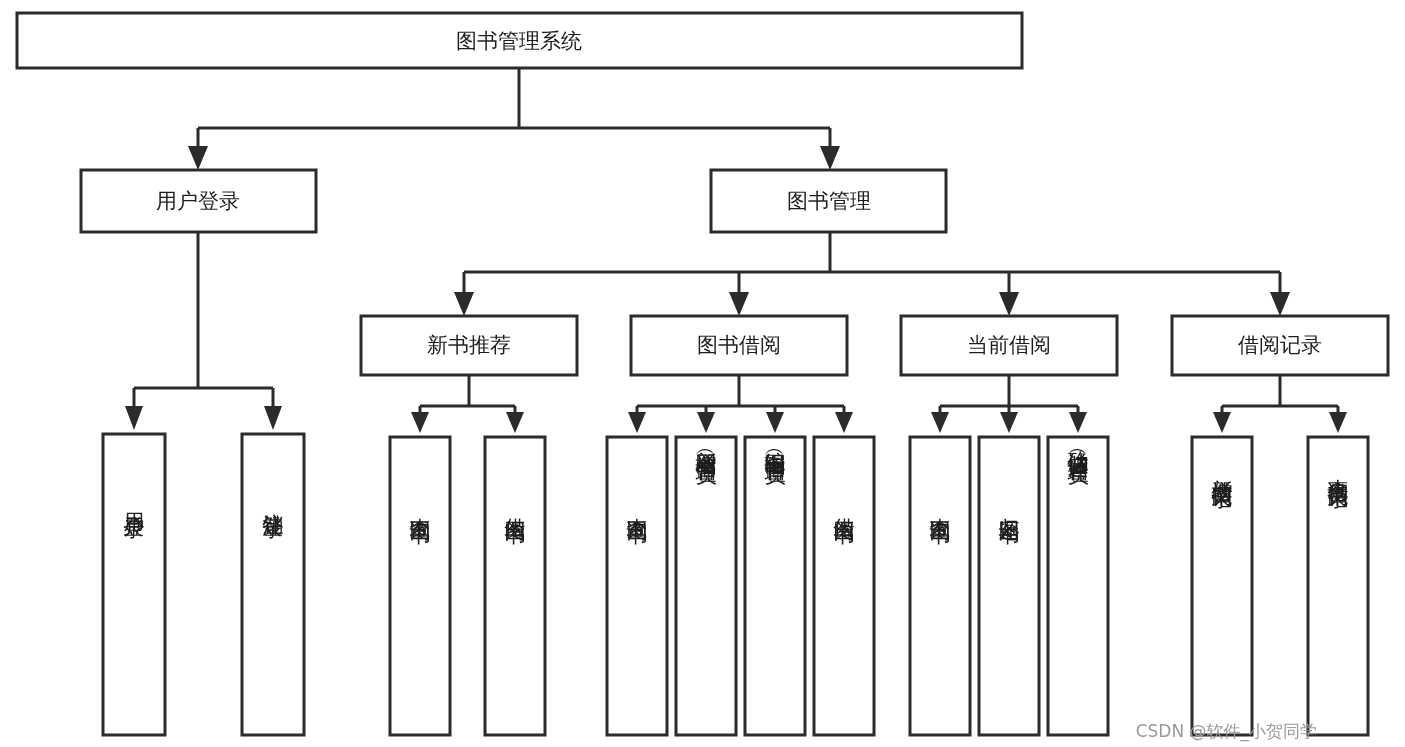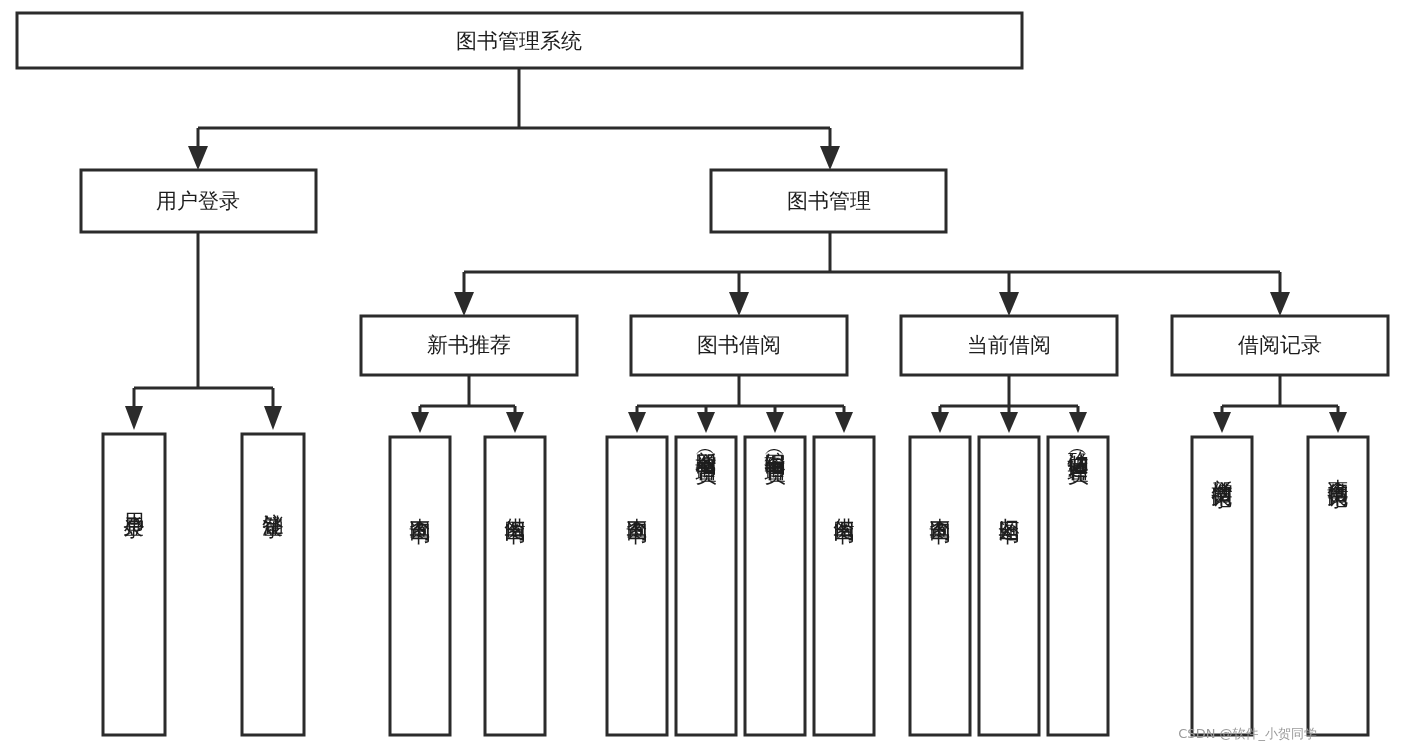--- a/index.html
+++ b/index.html
@@ -57,21 +57,21 @@
     writing-mode: vertical-rl;
     text-orientation: upright;
     letter-spacing: 2px;
     text-anchor: middle;
   }
   .watermark {
     position: absolute;
     right: 8px;
     bottom: 4px;
     font-family: "DejaVu Sans", "Liberation Sans", sans-serif;
-    font-size: 13px;
+    font-size: 17px;
     color: #9a9a9a;
     white-space: nowrap;
     pointer-events: none;
   }
 </style>
 </head>
 <body>
 
 <div id="diagram-root">
 

